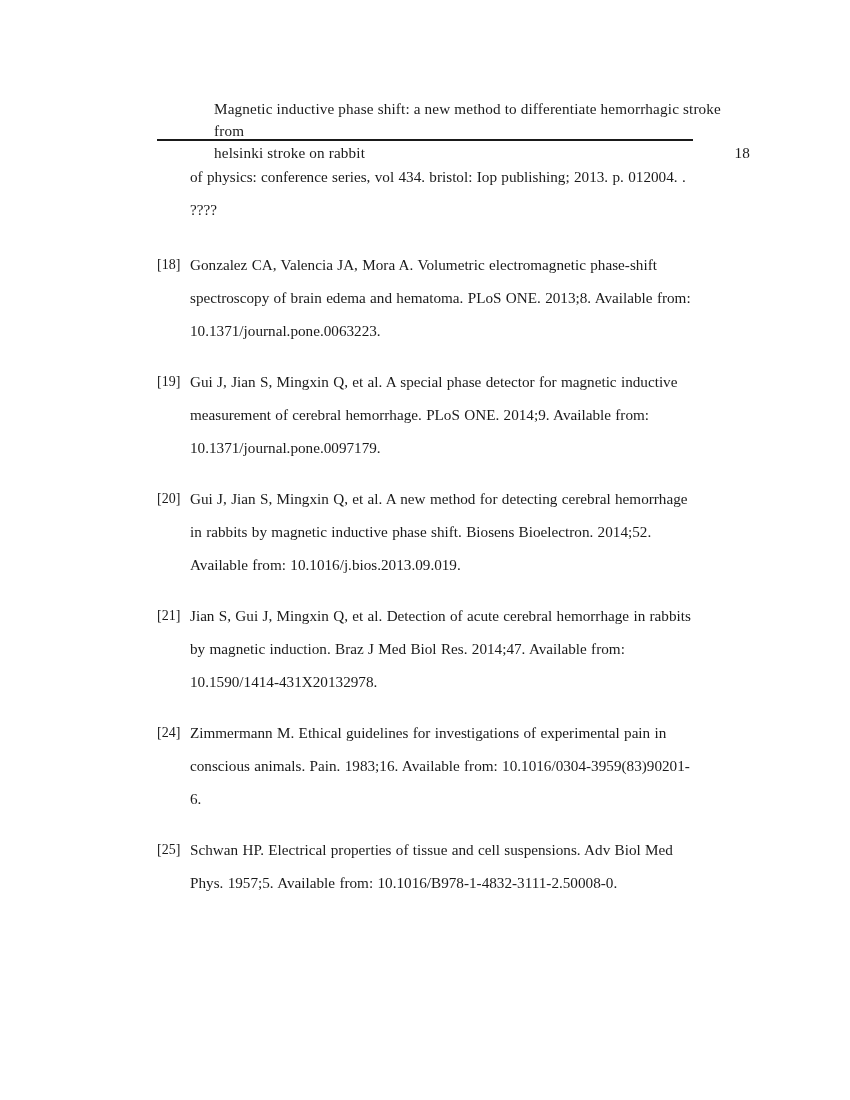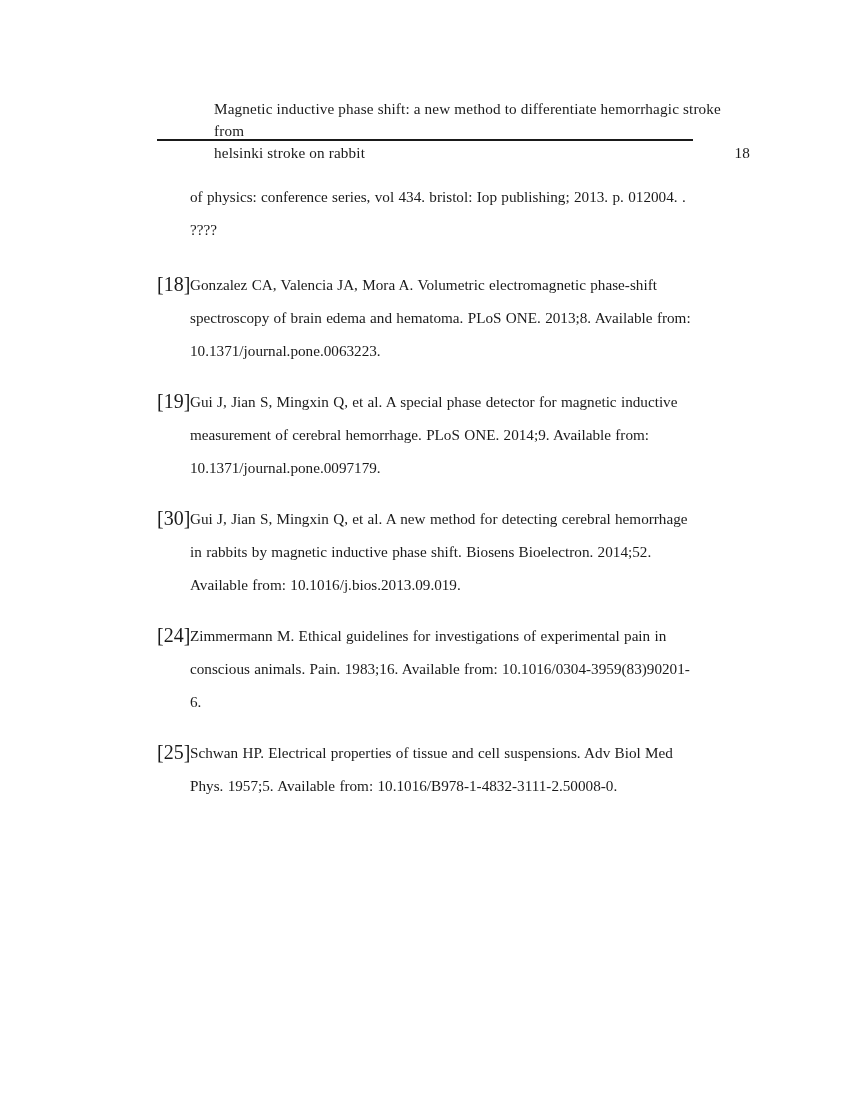--- a/index.html
+++ b/index.html
@@ -64,21 +64,21 @@
     top: 139px;
     width: 536px;
     height: 1.6px;
     background: #1a1a1a;
   }
 
   
   .refs {
     position: absolute;
     left: 157px;
-    top: 180px;
+    top: 160px;
     width: 536px;
   }
 
   .ref {
     position: relative;
     margin-bottom: 18px;
     min-height: 1px;
   }
 
   .ref:last-child {
@@ -88,21 +88,21 @@
   
   .ref-continued {
     margin-bottom: 22px;
   }
 
   .ref-label {
     position: absolute;
     left: 0;
     top: 0;
     width: 33px;
-    font-size: 20px;
+    font-size: 14px;
     line-height: 33px;
     white-space: nowrap;
   }
 
   .ref-text {
     margin-left: 33px;
     font-size: 15.2px;
     line-height: 33px;
     text-align: left;
     word-spacing: 0.035em;
@@ -134,24 +134,28 @@
       <div class="ref-label">[18]</div>
       <div class="ref-text">Gonzalez CA, Valencia JA, Mora A. Volumetric electromagnetic phase-shift spectroscopy of brain edema and hematoma. PLoS ONE. 2013;8. Available from: 10.1371/journal.pone.0063223.</div>
     </div>
 
     <div class="ref">
       <div class="ref-label">[19]</div>
       <div class="ref-text">Gui J, Jian S, Mingxin Q, et al. A special phase detector for magnetic inductive measurement of cerebral hemorrhage. PLoS ONE. 2014;9. Available from: 10.1371/journal.pone.0097179.</div>
     </div>
 
     <div class="ref">
-      <div class="ref-label">[30]</div>
+      <div class="ref-label">[20]</div>
       <div class="ref-text">Gui J, Jian S, Mingxin Q, et al. A new method for detecting cerebral hemorrhage in rabbits by magnetic inductive phase shift. Biosens Bioelectron. 2014;52. Available from: 10.1016/j.bios.2013.09.019.</div>
     </div>
 
+    <div class="ref">
+      <div class="ref-label">[21]</div>
+      <div class="ref-text">Jian S, Gui J, Mingxin Q, et al. Detection of acute cerebral hemorrhage in rabbits by magnetic induction. Braz J Med Biol Res. 2014;47. Available from: 10.1590/1414-431X20132978.</div>
+    </div>
 
 
 
     <div class="ref">
       <div class="ref-label">[24]</div>
       <div class="ref-text">Zimmermann M. Ethical guidelines for investigations of experimental pain in conscious animals. Pain. 1983;16. Available from: 10.1016/0304-3959(83)90201-6.</div>
     </div>
 
     <div class="ref">
       <div class="ref-label">[25]</div>

